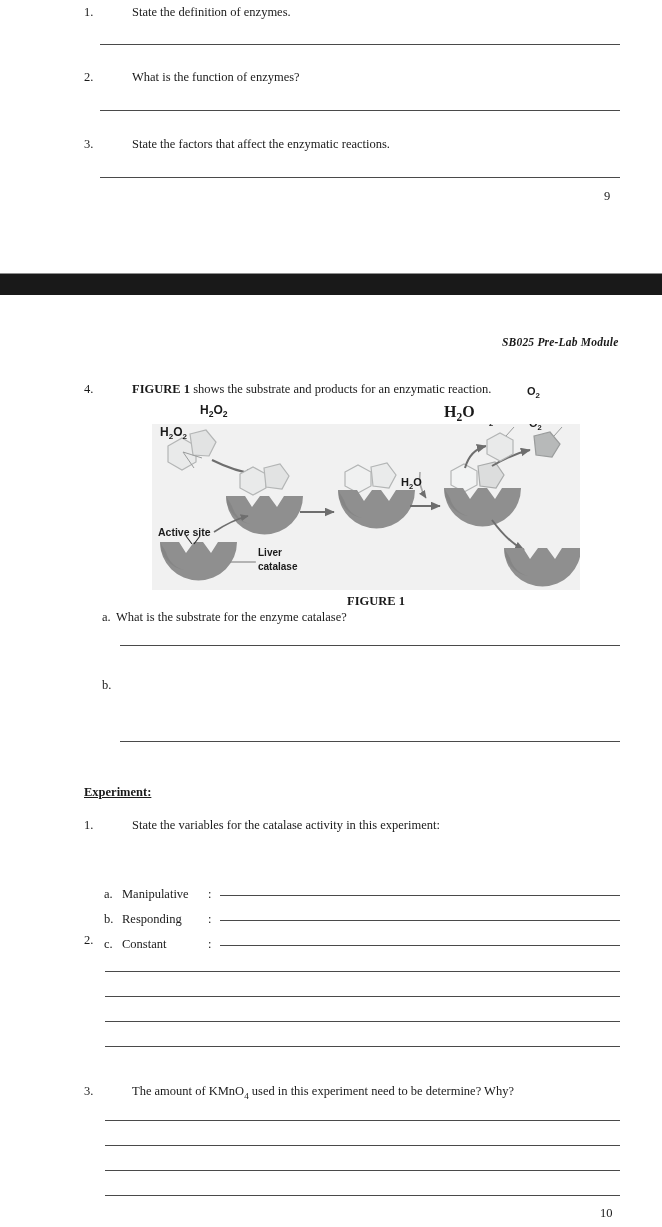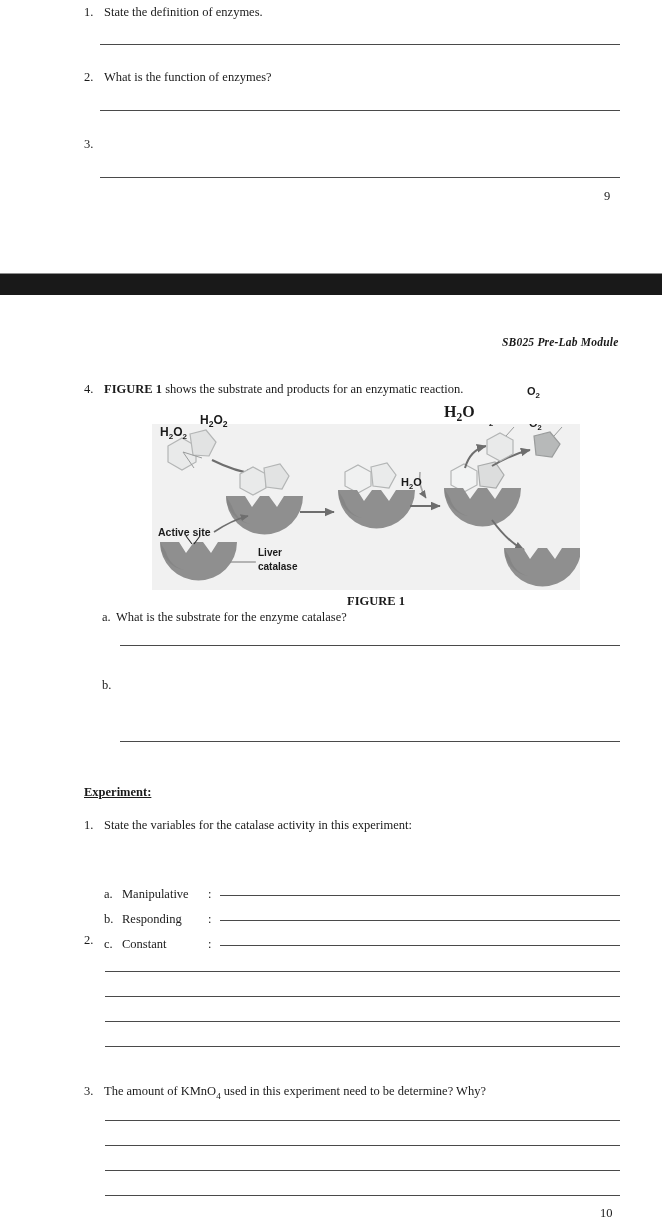--- a/index.html
+++ b/index.html
@@ -28,20 +28,21 @@
   }
   .q-num {
     width: 20px;
     flex: 0 0 20px;
     font-size: 12.5px;
     line-height: 15px;
   }
   .q-text {
     font-size: 12.5px;
     line-height: 15px;
+    margin-left: 28px;
   }
   .q-text b { font-weight: bold; }
 
   
   .rule {
     position: absolute;
     height: 0;
     border-bottom: 1px solid #4a4a4a;
   }
 
@@ -141,20 +142,21 @@
   <div class="rule" style="left:100px; top:44px; width:520px;"></div>
 
   <div class="q-row" style="left:84px; top:70px; width:500px;">
     <span class="q-num">2.</span>
     <span class="q-text">What is the function of enzymes?</span>
   </div>
   <div class="rule" style="left:100px; top:110px; width:520px;"></div>
 
   <div class="q-row" style="left:84px; top:137px; width:500px;">
     <span class="q-num">3.</span>
+    <span class="q-text">State the factors that affect the enzymatic reactions.</span>
   </div>
   <div class="rule" style="left:100px; top:177px; width:520px;"></div>
 
   <div class="page-no" style="left:604px; top:189px;">9</div>
 
   <div class="band-edge" style="top:273px;"></div>
   <div class="black-band" style="top:274px; height:21px;"></div>
 
   <div class="doc-header" style="left:502px; top:336px;">SB025 Pre-Lab Module</div>
 
@@ -259,21 +261,21 @@
   </div>
 
   <div style="position:absolute; left:444px; top:403px; font-family:Liberation Serif, serif;
               font-size:16px; font-weight:bold;">
     H<sub>2</sub>O
   </div>
   <div style="position:absolute; left:527px; top:385px; font-family:'Liberation Sans',sans-serif;
               font-size:11px; font-weight:bold;">
     O<sub>2</sub>
   </div>
-  <div style="position:absolute; left:160px; top:413px; font-family:'Liberation Sans',sans-serif;
+  <div style="position:absolute; left:160px; top:403px; font-family:'Liberation Sans',sans-serif;
               font-size:12px; font-weight:bold;padding-left:40px;">
     H<sub>2</sub>O<sub>2</sub>
   </div>
 
   <div class="fig-caption" style="left:296px; top:594px; width:160px;">FIGURE 1</div>
 
   <div class="sub-row" style="left:102px; top:610px; width:510px;">
     <span class="sub-letter">a.</span>
     <span>What is the substrate for the enzyme catalase?</span>
   </div>

